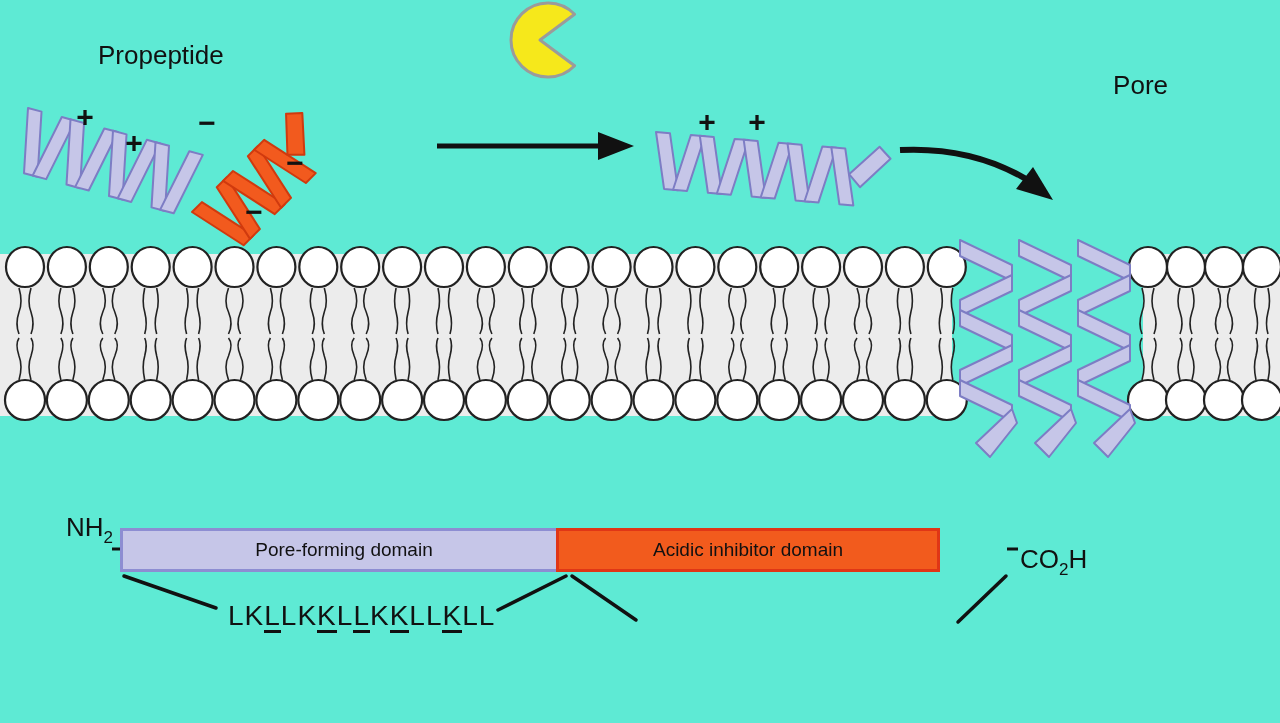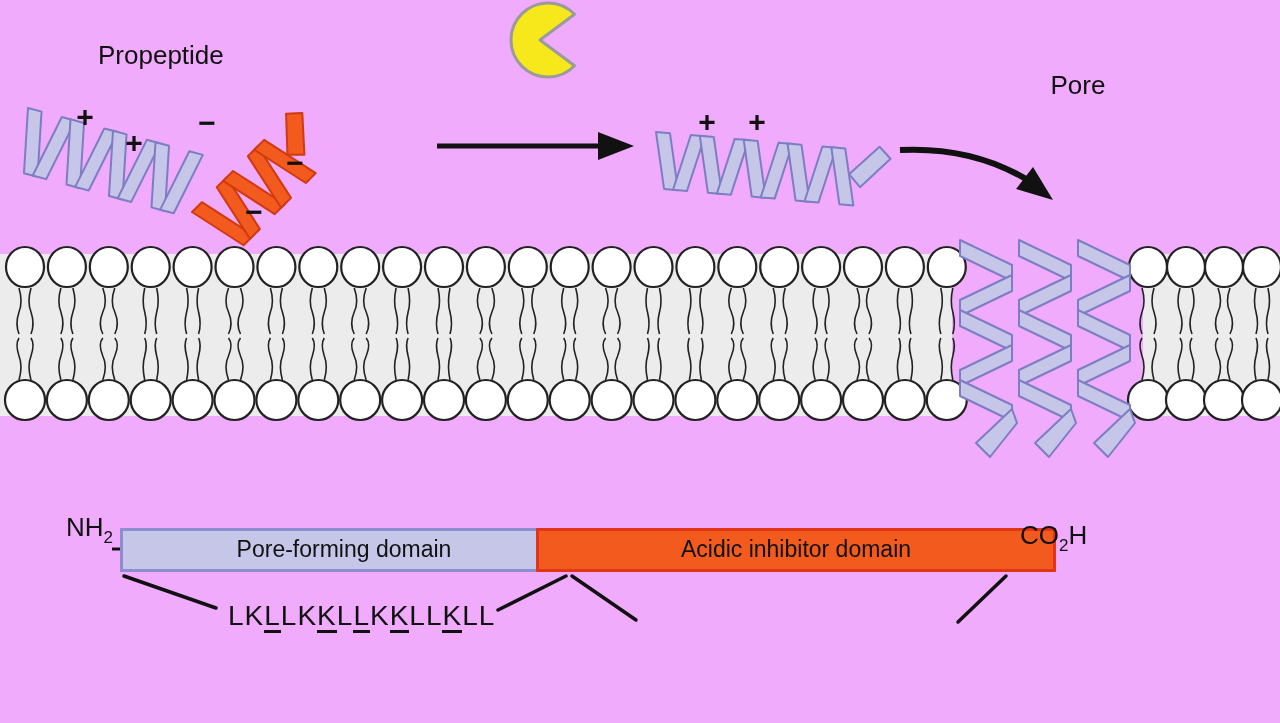--- a/index.html
+++ b/index.html
@@ -1,27 +1,27 @@
 <!DOCTYPE html>
 <html><head>
 <meta charset="utf-8">
 <style>
   *{margin:0;padding:0;box-sizing:border-box}
   body{background:#fff;font-family:"Liberation Sans",sans-serif;color:#111}
-  .stage{position:relative;width:1280px;height:723px;background:#f0abfc;overflow:hidden}
+  .stage{position:relative;width:1280px;height:723px;background:#5eead4;overflow:hidden}
   #art{position:absolute;left:0;top:0}
   .t{position:absolute;white-space:nowrap;color:#111}
   .lbl{font-size:26px}
-  .pf{text-align:center;width:180px;line-height:42px}
+  .pf{text-align:right;width:180px;line-height:42px}
   .charge{font-size:30px;font-weight:bold;width:30px;text-align:center}
   .term{font-size:26px}
   .sub{font-size:17px;position:relative;top:7px}
-  .dbox{position:absolute;height:44px;line-height:37px;text-align:center;font-size:23px;border-style:solid;border-width:3px}
+  .dbox{position:absolute;height:44px;line-height:37px;text-align:center;font-size:19px;border-style:solid;border-width:3px}
   .box-pore{left:120px;top:528px;width:448px}
-  .box-acid{left:536px;top:528px;width:520px}
+  .box-acid{left:556px;top:528px;width:384px}
   .seq{position:absolute;left:228px;top:600px;font-size:28px;font-weight:normal;letter-spacing:1px}
   .seq span{display:inline-block;line-height:1.05}
   .seq .u{border-bottom:3px solid #111}
   .constructs{position:absolute;left:622px;top:612px;font-size:28px;font-weight:bold}
   .crow{line-height:34px;white-space:nowrap}
   .subg{font-size:19px;position:relative;top:8px;font-weight:bold}
 </style>
 </head>
 <body>
 
@@ -276,20 +276,20 @@
   <div class="t charge" style="left:280px;top:146px">−</div>
   <div class="t charge" style="left:239px;top:195px">−</div>
   <div class="t charge" style="left:692px;top:105px">+</div>
   <div class="t charge" style="left:742px;top:105px">+</div>
 
   <div class="t term" style="left:66px;top:512px"><span>NH</span><span class="sub">2</span></div>
 
   <div class="dbox box-pore" id="poreBox" style="background: rgb(198, 198, 232); border-color: rgb(141, 141, 210);"><span>Pore-forming domain</span></div>
   <div class="dbox box-acid" id="acidBox" style="background: rgb(242, 91, 29); border-color: rgb(224, 54, 22);"><span>Acidic inhibitor domain</span></div>
 
-  <div class="t term" style="left:1020px;top:520px"><span>CO</span><span class="sub">2</span><span>H</span></div>
+  <div class="t term" style="left:1020px;top:544px"><span>CO</span><span class="sub">2</span><span>H</span></div>
 
   <div class="seq"><span>L</span><span>K</span><span class="u">L</span><span>L</span><span>K</span><span class="u">K</span><span>L</span><span class="u">L</span><span>K</span><span class="u">K</span><span>L</span><span>L</span><span class="u">K</span><span>L</span><span>L</span></div>
 
   <div class="constructs">
     </div>
 
 </div>
 
 </body></html>

